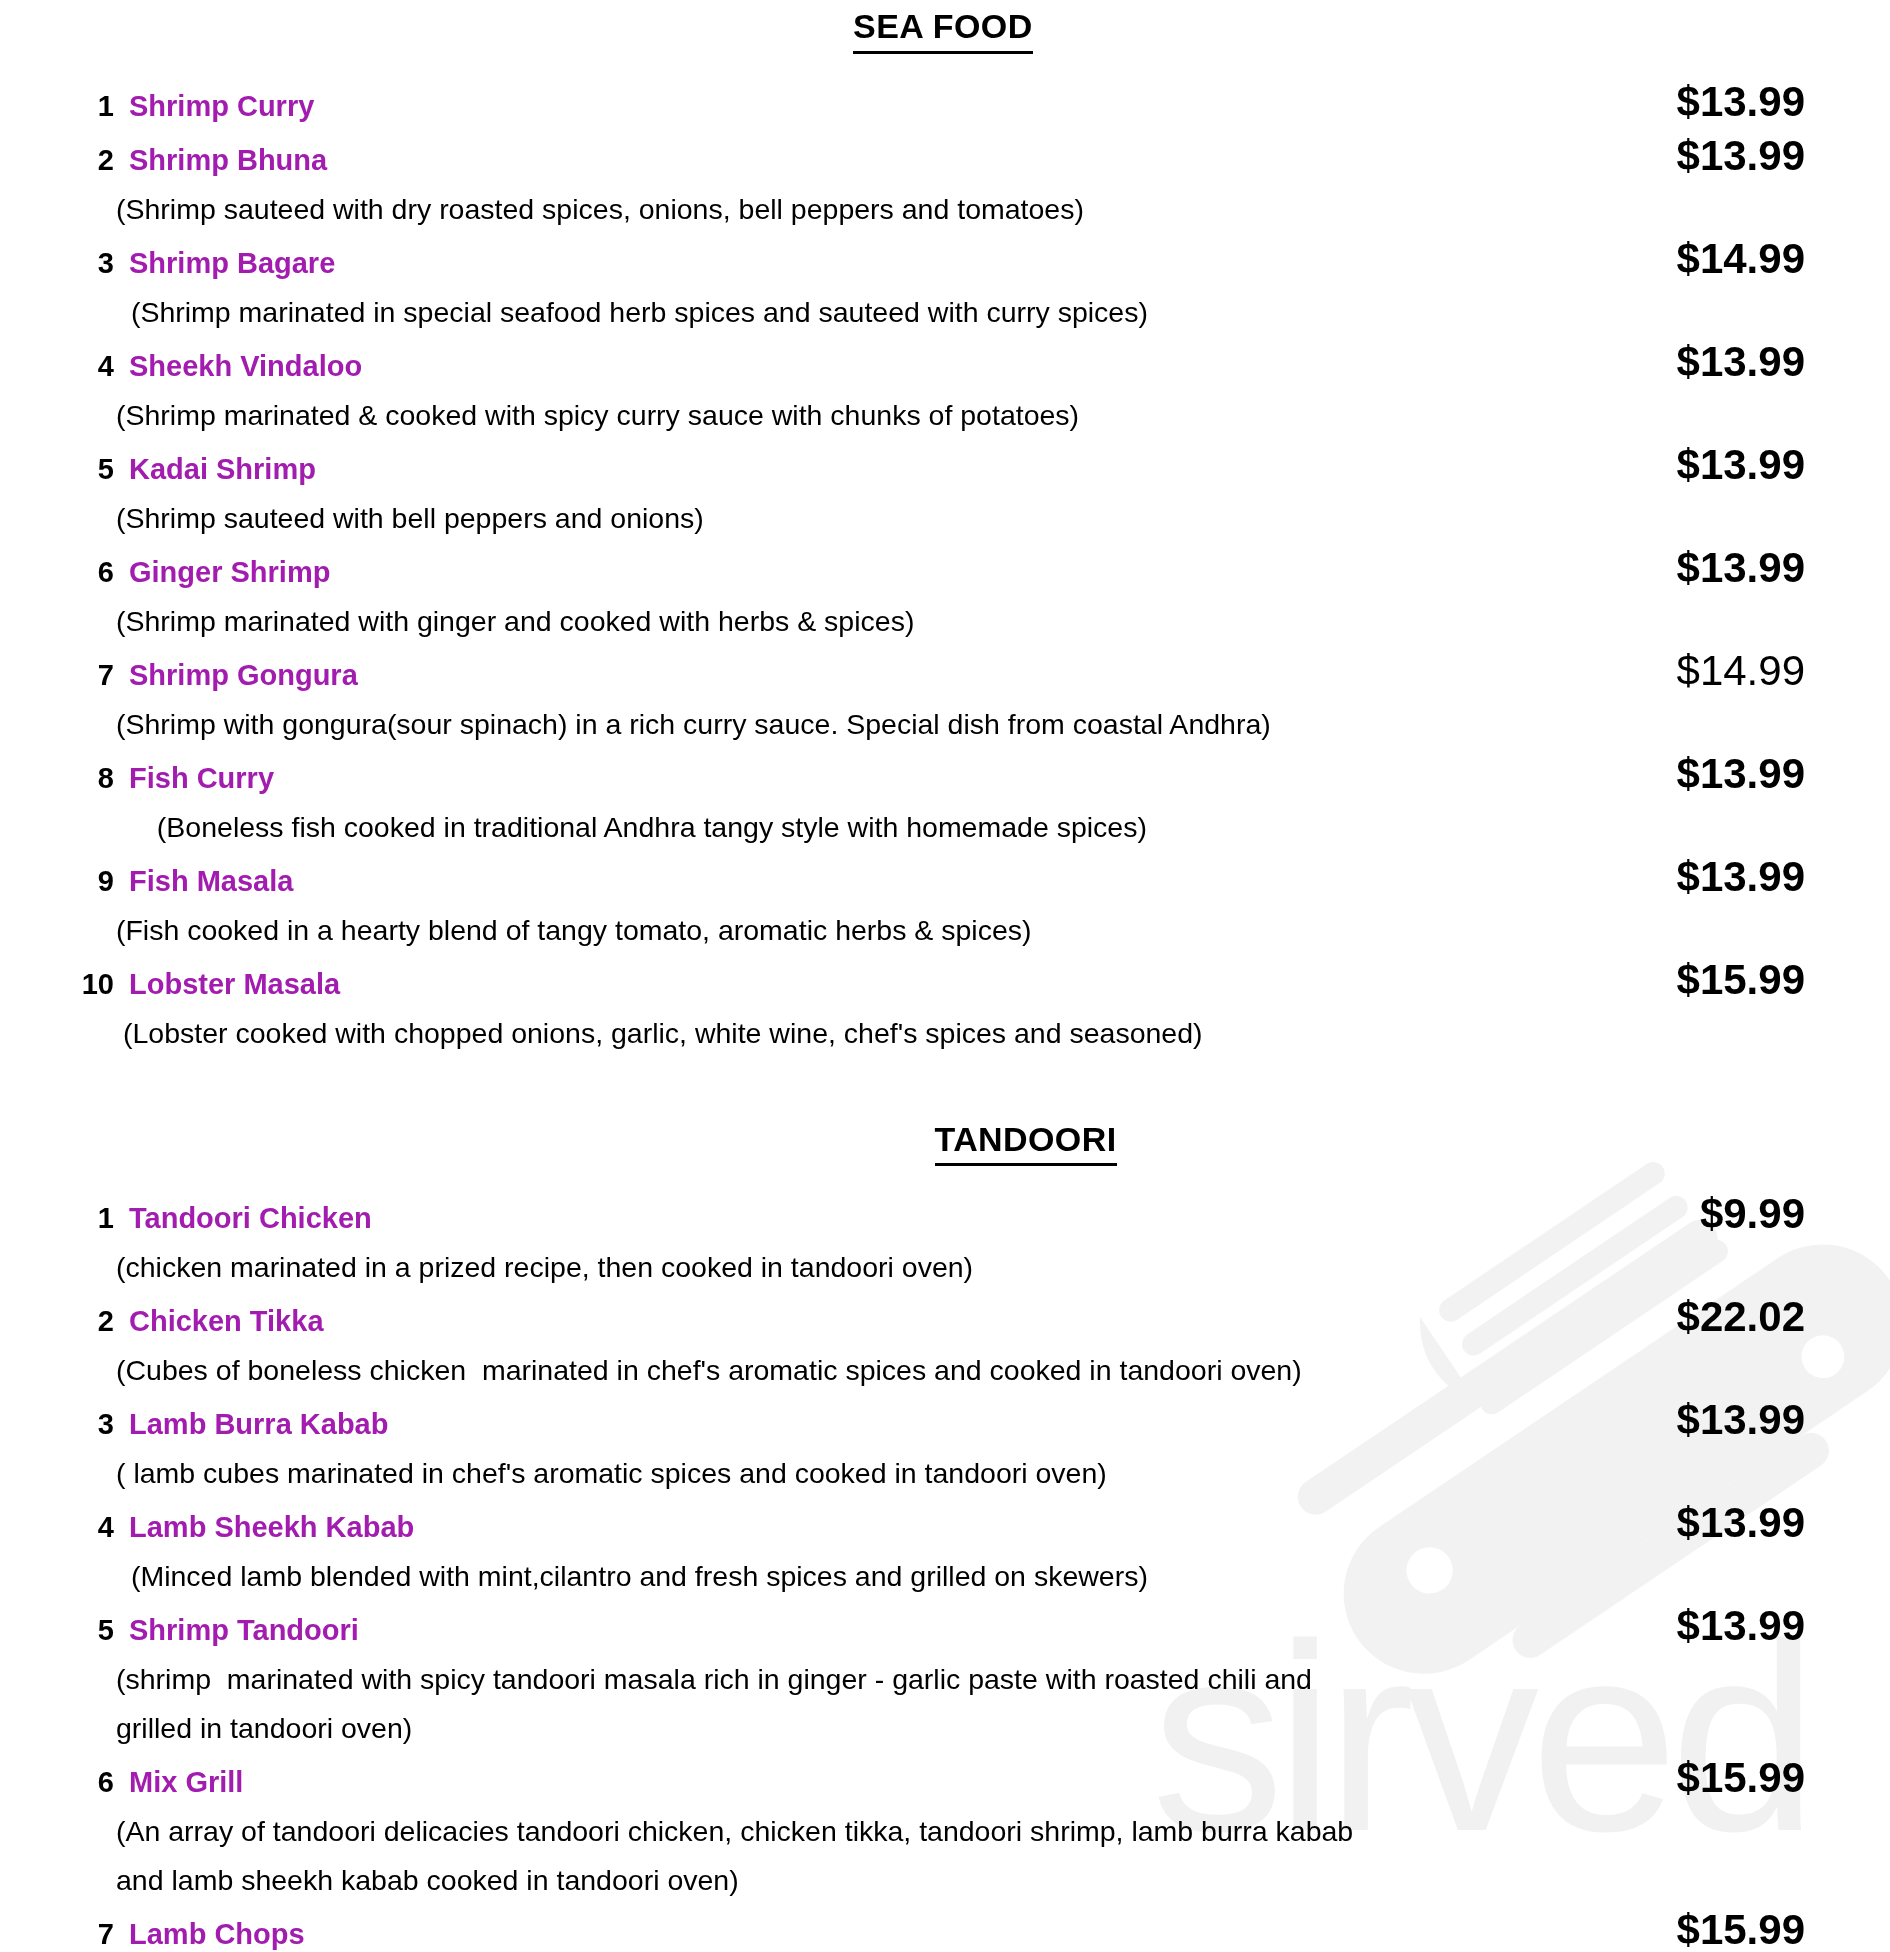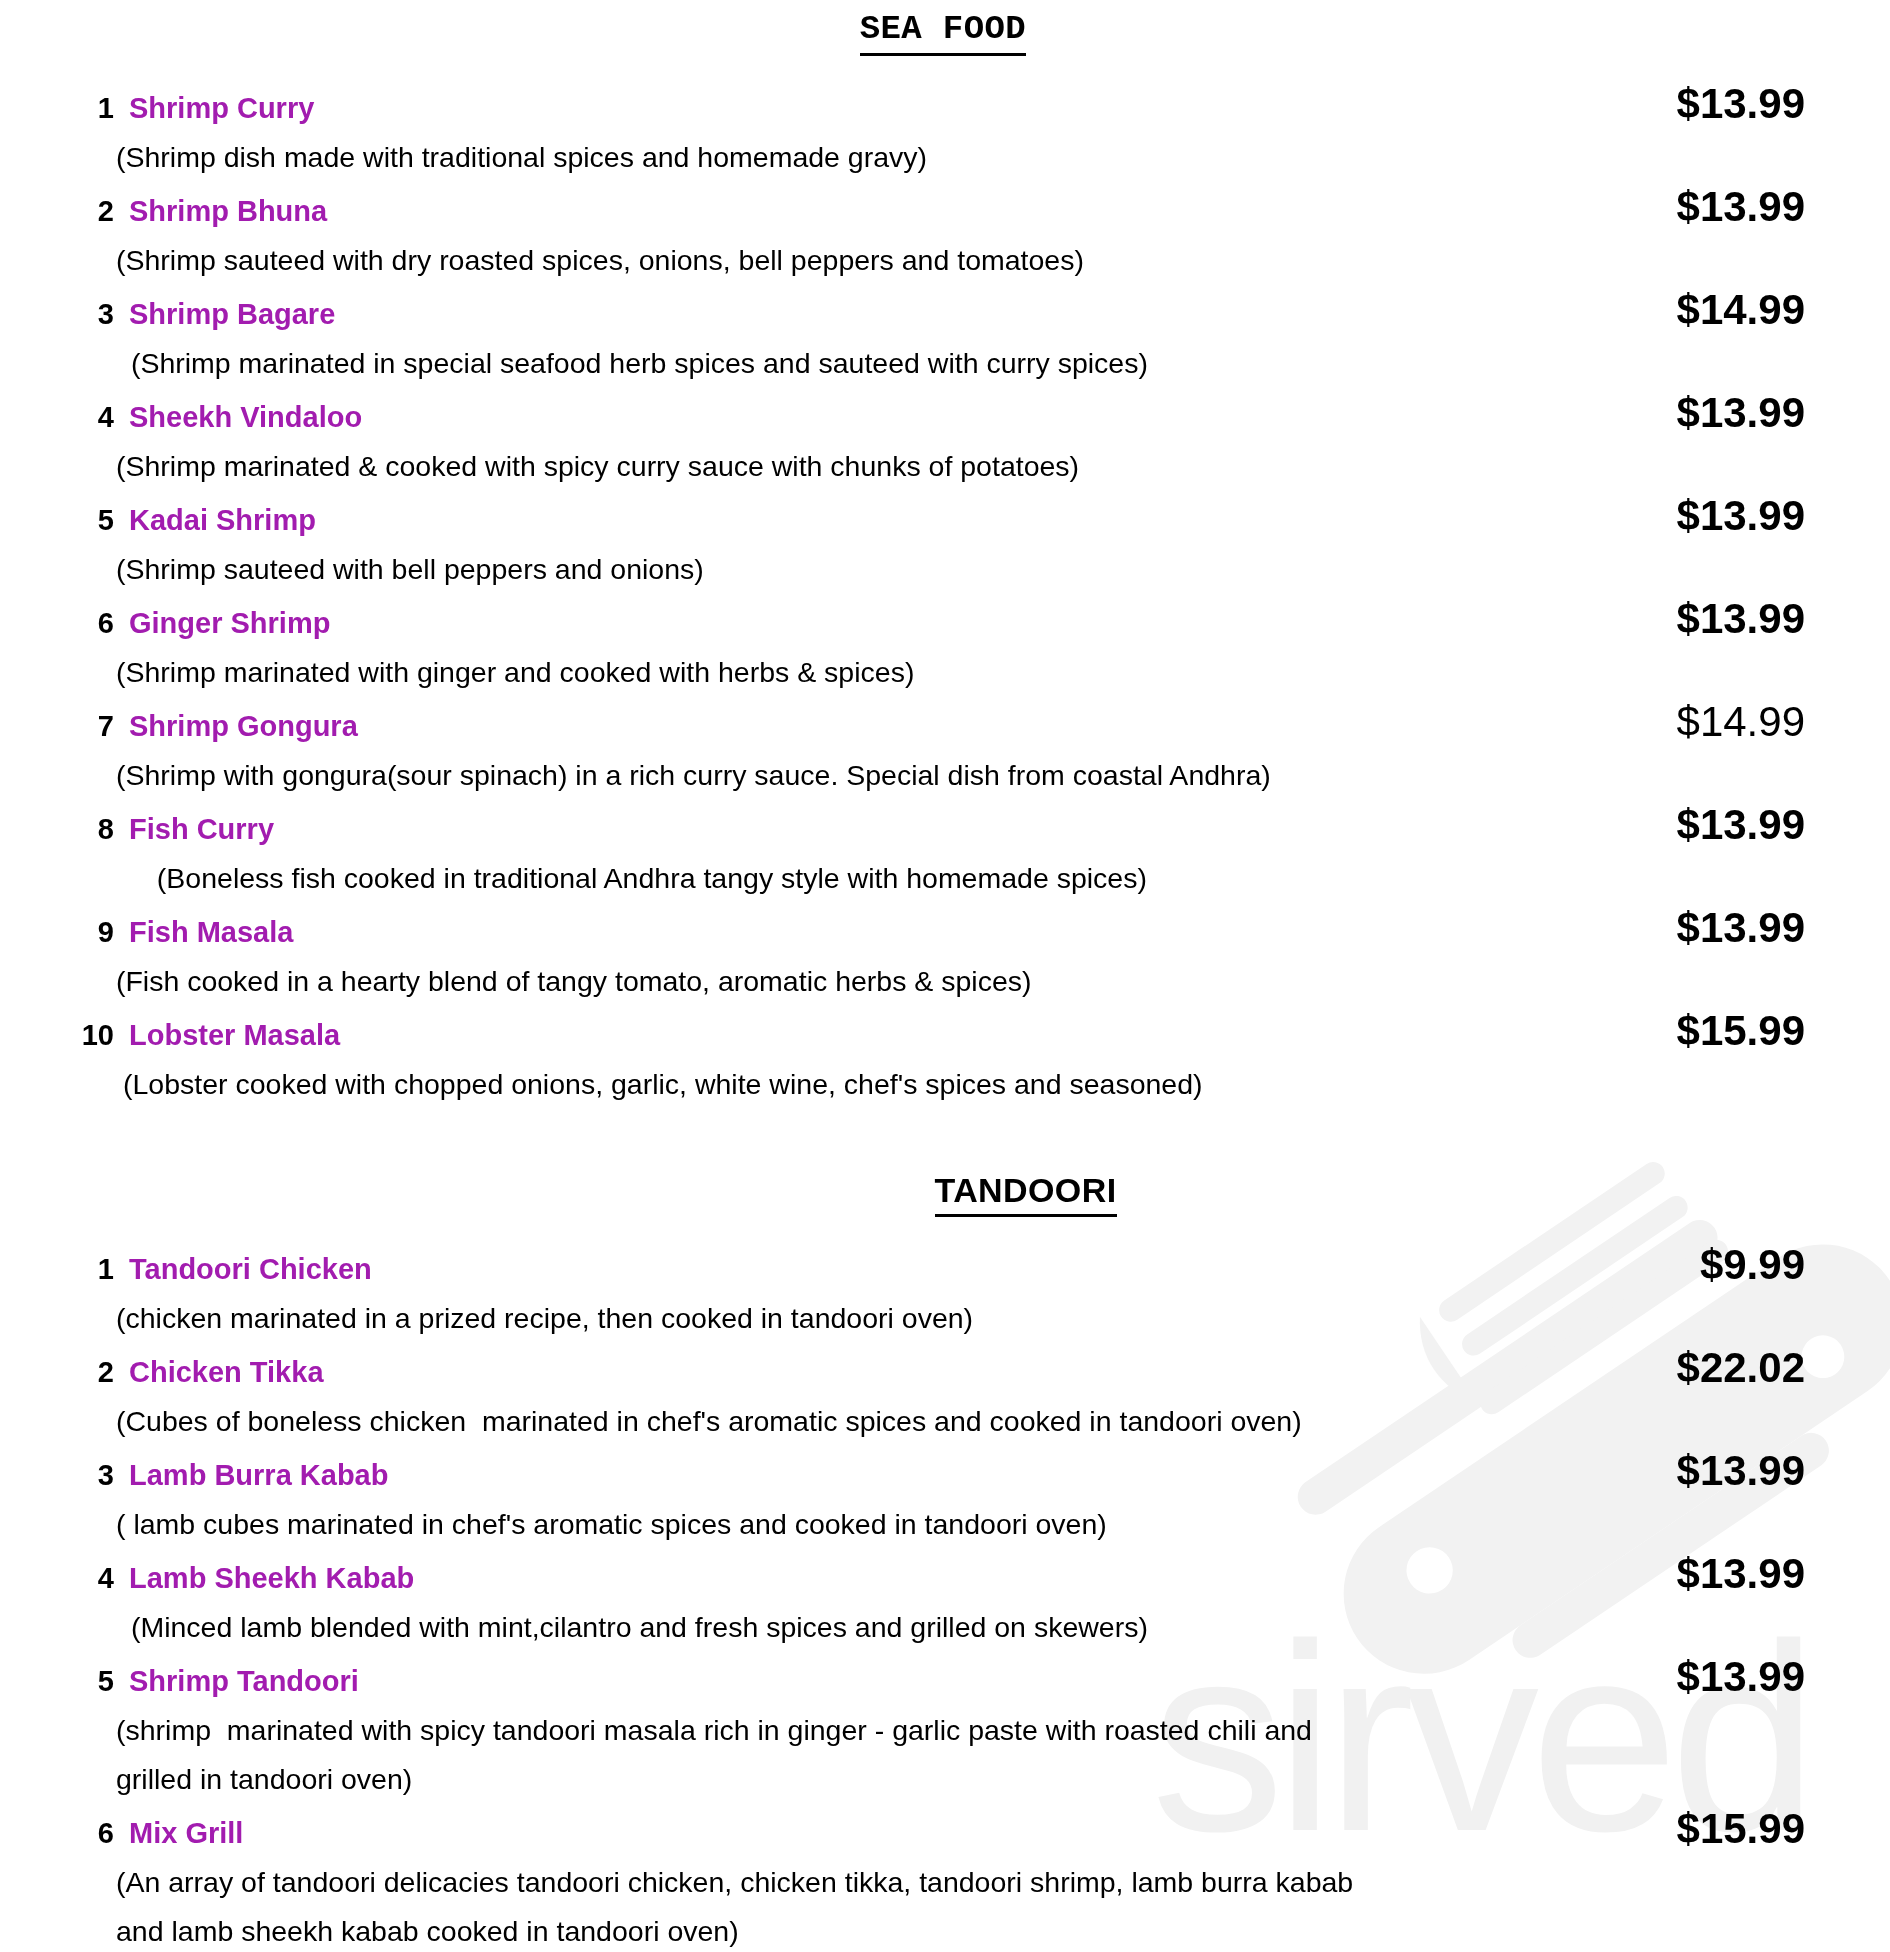--- a/index.html
+++ b/index.html
@@ -71,21 +71,21 @@
     color: #000;
     padding: 0;
     margin: 0;
   }
   .section-title span {
     display: inline-block;
     border-bottom: 3.6px solid #000;
     padding-bottom: 4.5px;
   }
   .section-title.seafood { padding-top: 7.1px; margin-bottom: 23px; }
-  .section-title.seafood span { margin-left: -5.3px; font-family: Liberation Mono, monospace; }
+  .section-title.seafood span { margin-left: -5.3px; }
   .section-title.tandoori { padding-top: 5.3px; margin-bottom: 23px; }
   .section-title.tandoori span { margin-left: 160px; }
 
   .items { margin: 0; padding: 0; }
 
   .item { position: relative; }
 
   .item-head {
     display: flex;
     align-items: baseline;
@@ -170,21 +170,20 @@
       <h2 class="section-title seafood"><span>SEA FOOD</span></h2>
       <div class="items">
 
         <div class="item">
           <div class="item-head">
             <div class="item-num">1</div>
             <div class="item-name">Shrimp Curry</div>
             <div class="item-spacer"></div>
             <div class="item-price">$13.99</div>
           </div>
-          <div class="item-desc">(Shrimp dish made with traditional spices and homemade gravy)</div>
         </div>
 
         <div class="item">
           <div class="item-head">
             <div class="item-num">2</div>
             <div class="item-name">Shrimp Bhuna</div>
             <div class="item-spacer"></div>
             <div class="item-price">$13.99</div>
           </div>
           <div class="item-desc">(Shrimp sauteed with dry roasted spices, onions, bell peppers and tomatoes)</div>

